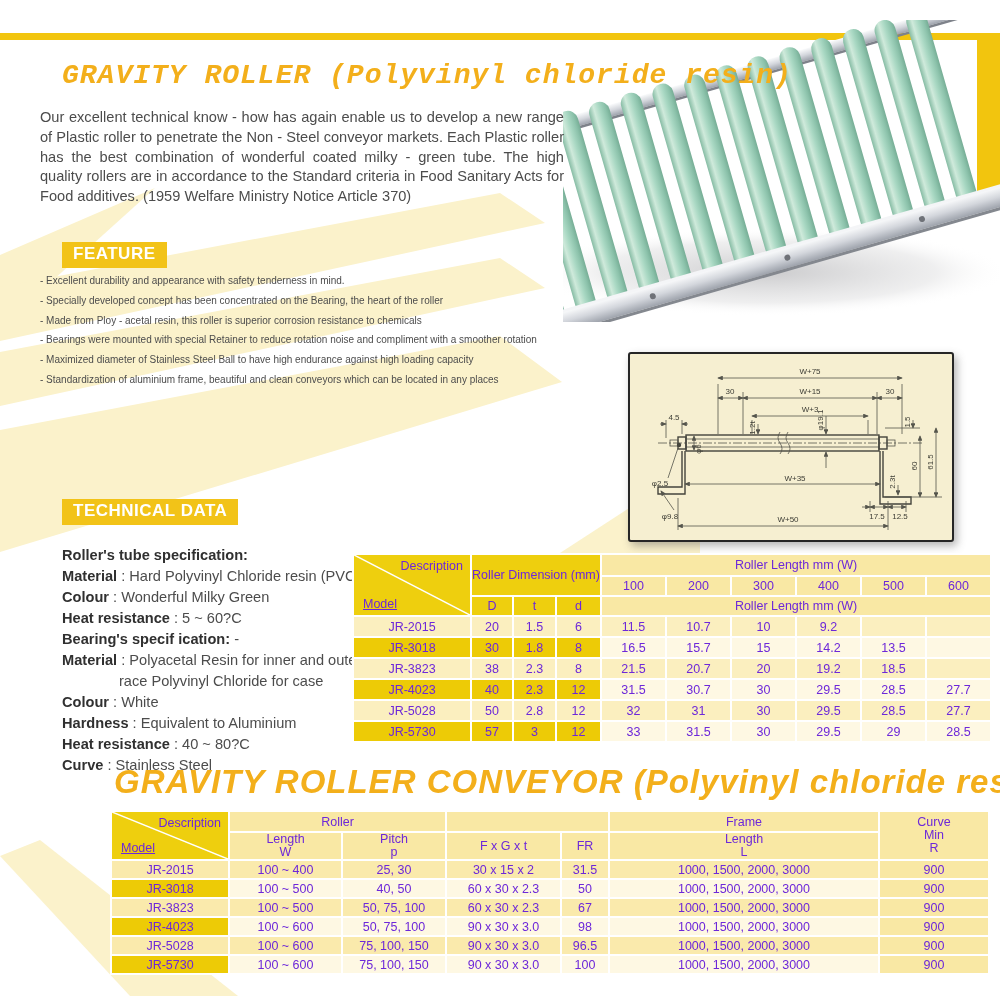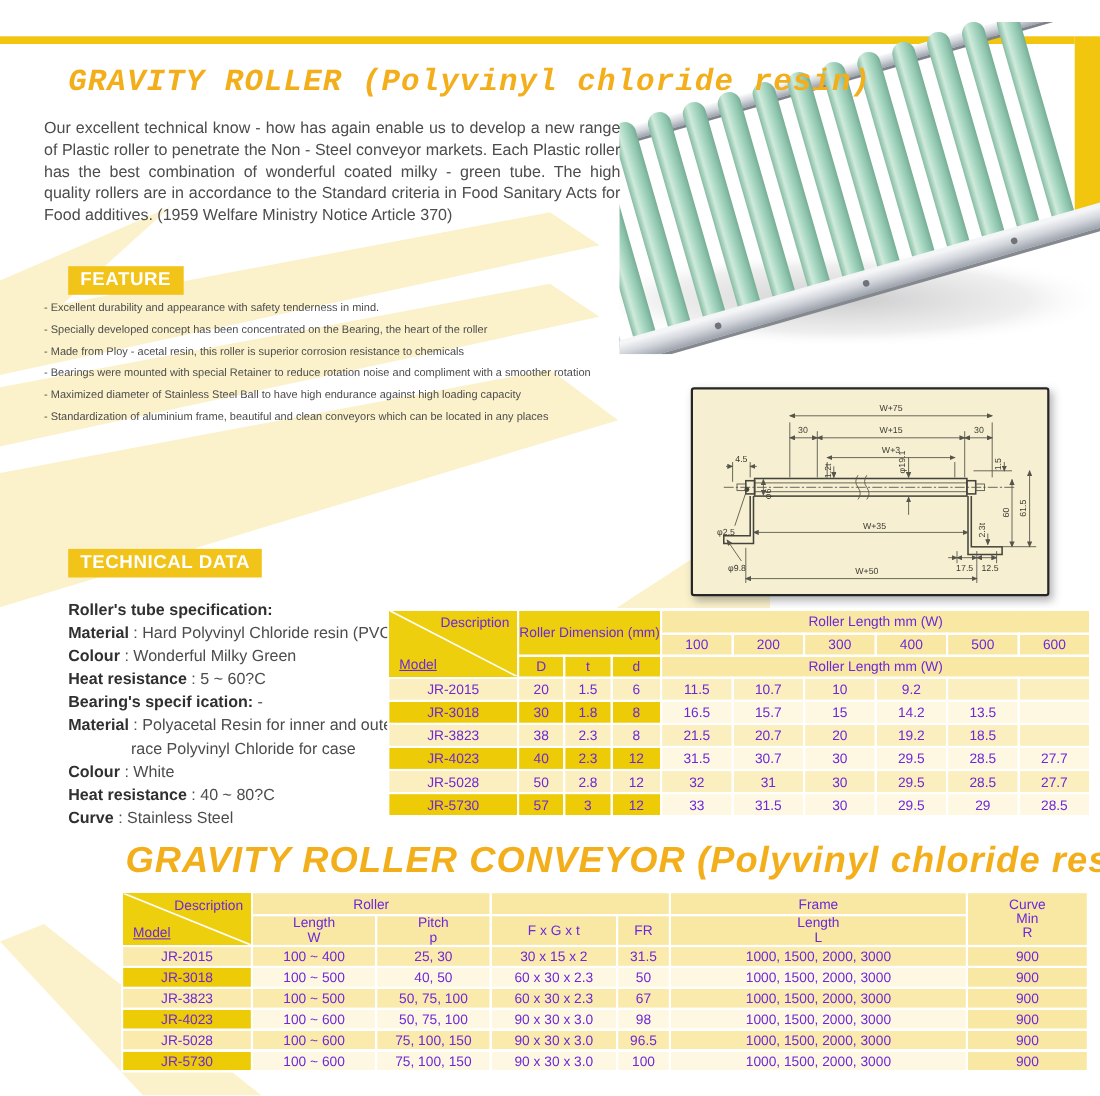--- a/index.html
+++ b/index.html
@@ -145,20 +145,21 @@
 <div id="tech-badge" class="abs badge">TECHNICAL DATA</div>
 <div id="tech-block" class="abs">
   <div class="tl"><span class="lbl">Roller's tube specification:</span><span></span></div>
   <div class="tl"><span class="lbl">Material</span><span> : Hard Polyvinyl Chloride resin (PVC)</span></div>
   <div class="tl"><span class="lbl">Colour</span><span> : Wonderful Milky Green</span></div>
   <div class="tl"><span class="lbl">Heat resistance</span><span> : 5 ~ 60?C</span></div>
   <div class="tl"><span class="lbl">Bearing's specif ication:</span><span> -</span></div>
   <div class="tl"><span class="lbl">Material</span><span> : Polyacetal Resin for inner and outer</span></div>
   <div class="tl ind"><span>race Polyvinyl Chloride for case</span></div>
   <div class="tl"><span class="lbl">Colour</span><span> : White</span></div>
+  <div class="tl"><span class="lbl">Hardness</span><span> : Equivalent to Aluminium</span></div>
   <div class="tl"><span class="lbl">Heat resistance</span><span> : 40 ~ 80?C</span></div>
   <div class="tl"><span class="lbl">Curve</span><span> : Stainless Steel</span></div>
 </div>
 
 <div id="diagram-panel" class="abs">
   <svg width="318" height="182" viewBox="0 0 318 182">
     <defs>
       <marker id="ar" orient="auto" markerWidth="7" markerHeight="6" refX="6" refY="3">
         <path d="M0,0 L7,3 L0,6 z" fill="#55554c"></path>
       </marker>

